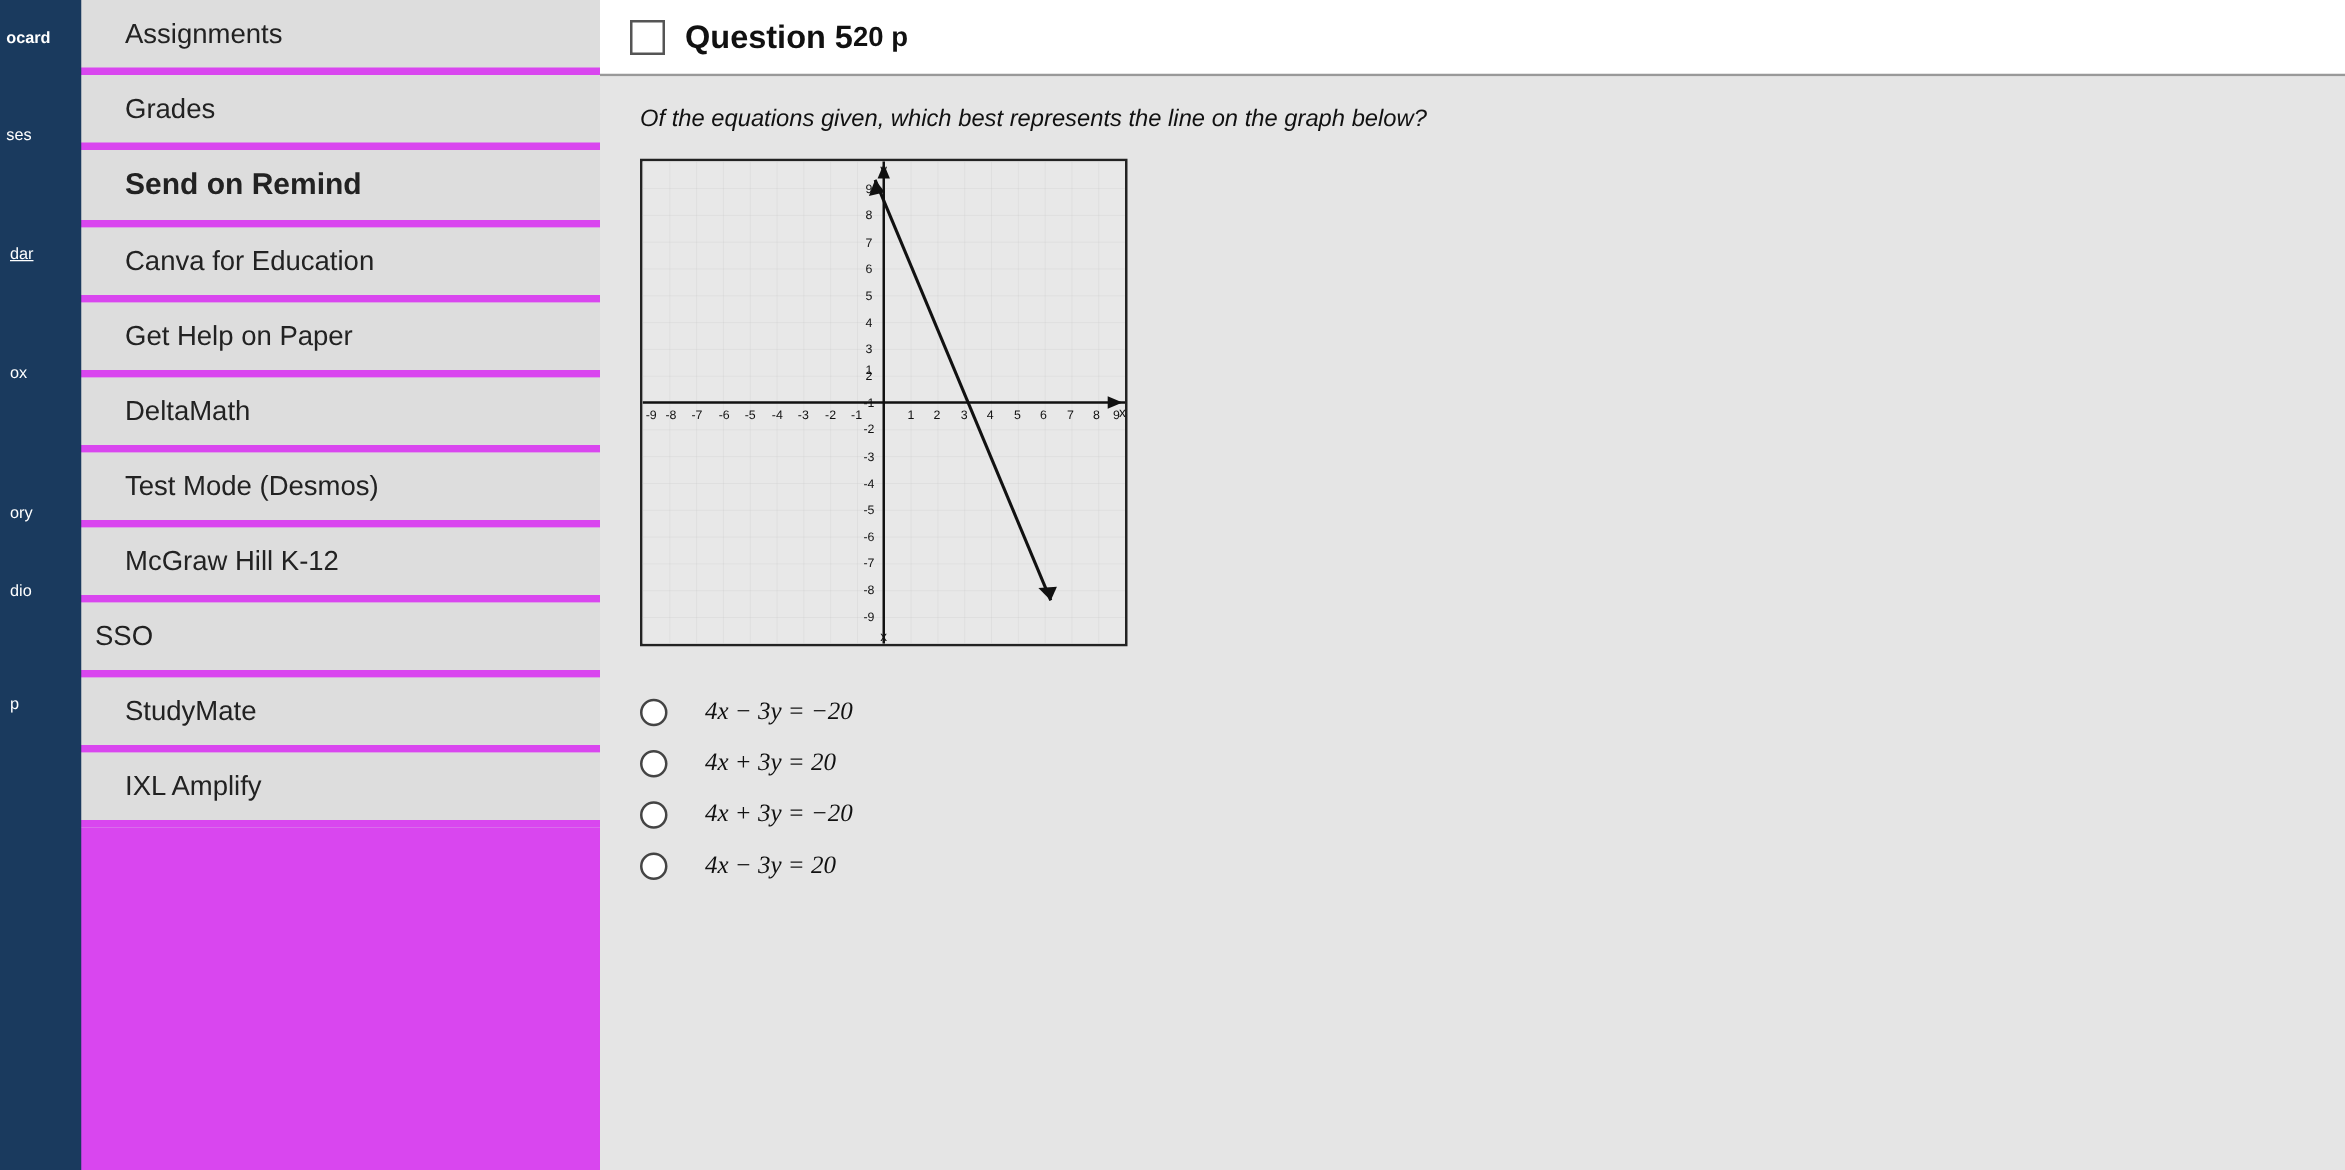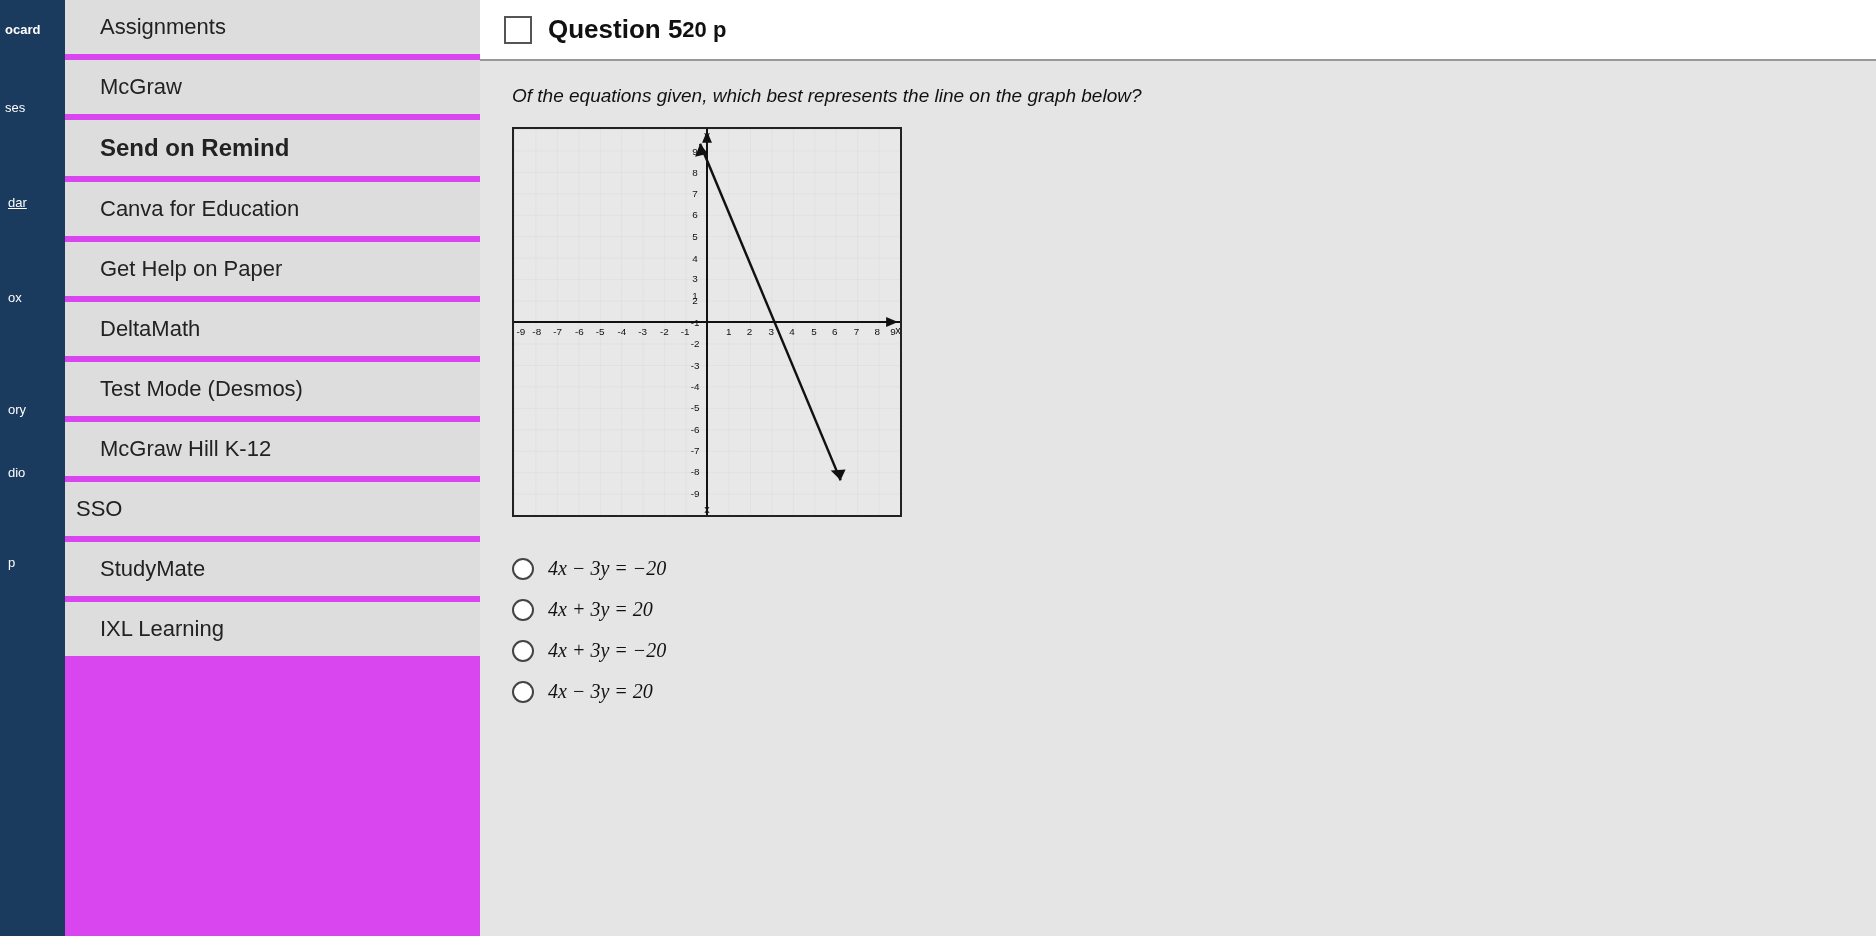--- a/index.html
+++ b/index.html
@@ -116,21 +116,21 @@
     .answer-choices {
       display: flex;
       flex-direction: column;
       gap: 18px;
       margin-top: 8px;
     }
 
     .answer-choice {
       display: flex;
       align-items: center;
-      gap: 14px;
+      gap: 30px;
       font-size: 20px;
       cursor: pointer;
     }
 
     .radio-circle {
       width: 22px;
       height: 22px;
       border-radius: 50%;
       border: 2px solid #444;
       background: #fff;
@@ -166,21 +166,21 @@
     <div style="position:absolute;left:8px;top:290px;color:#fff;font-size:13px;">ox</div>
     <div style="position:absolute;left:8px;top:402px;color:#fff;font-size:13px;">ory</div>
     <div style="position:absolute;left:8px;top:465px;color:#fff;font-size:13px;">dio</div>
     <div style="position:absolute;left:8px;top:555px;color:#fff;font-size:13px;">p</div>
   </div>
 
   <div class="sidebar-nav-item">
     <span>Assignments</span>
   </div>
   <div class="sidebar-nav-item">
-    <span>McGraw</span>
+    <span>Grades</span>
   </div>
   <div class="sidebar-nav-item" style="font-size:24px;font-weight:600;">
     <span>Send on Remind</span>
   </div>
   <div class="sidebar-nav-item">
     <span>Canva for Education</span>
   </div>
   <div class="sidebar-nav-item">
     <span>Get Help on Paper</span>
   </div>
@@ -193,21 +193,21 @@
   <div class="sidebar-nav-item">
     <span>McGraw Hill K-12</span>
   </div>
   <div class="sidebar-nav-item" style="padding-left:76px;">
     <span>SSO</span>
   </div>
   <div class="sidebar-nav-item">
     <span>StudyMate</span>
   </div>
   <div class="sidebar-nav-item">
-    <span>IXL Learning</span>
+    <span>IXL Amplify</span>
   </div>
 </div>
 
 <div class="main-content">
 
   <div class="question-header">
     <div class="question-header-left">
       <div class="checkbox-icon"></div>
       <span class="question-title">Question 5</span>
     </div>

